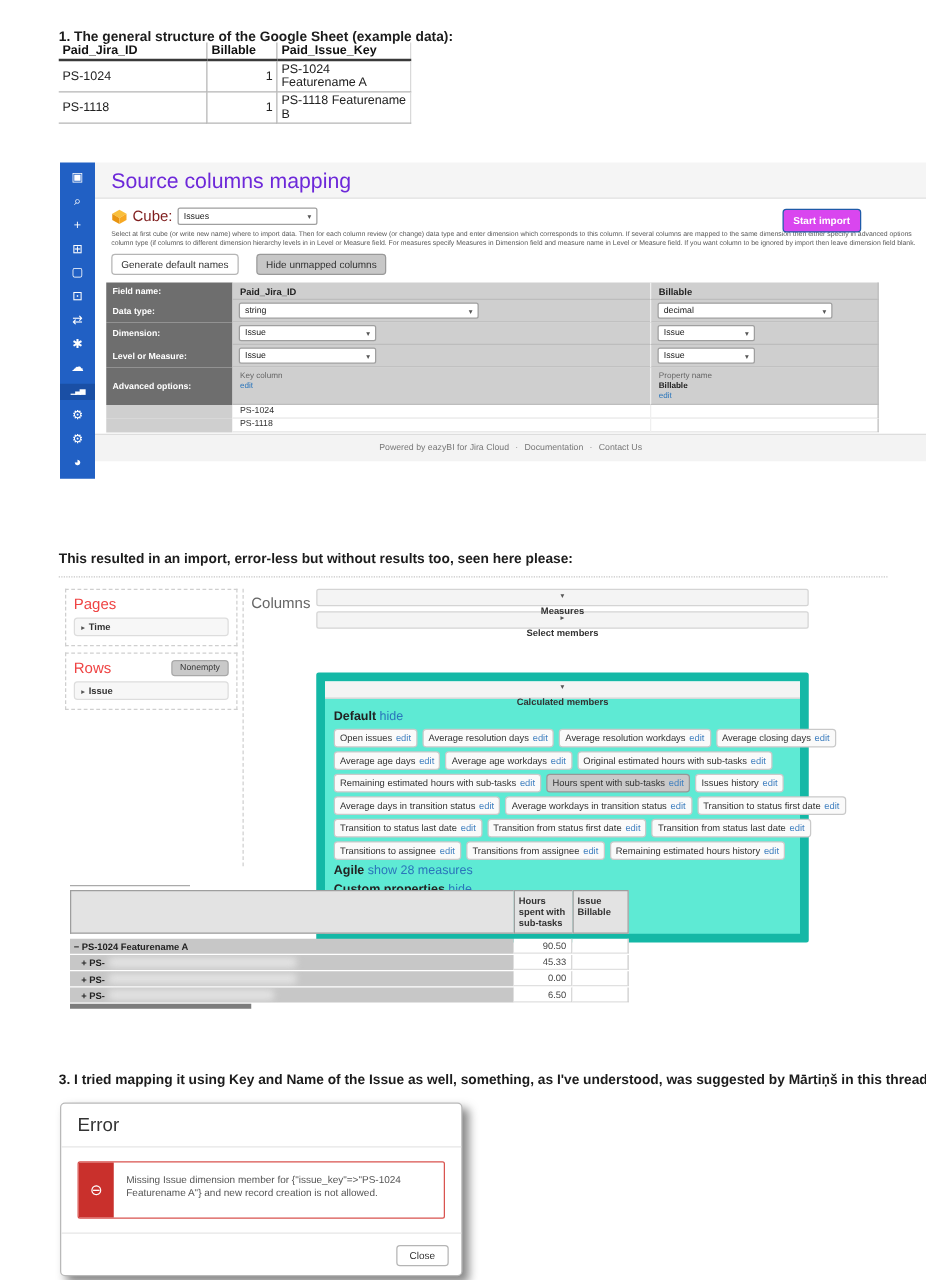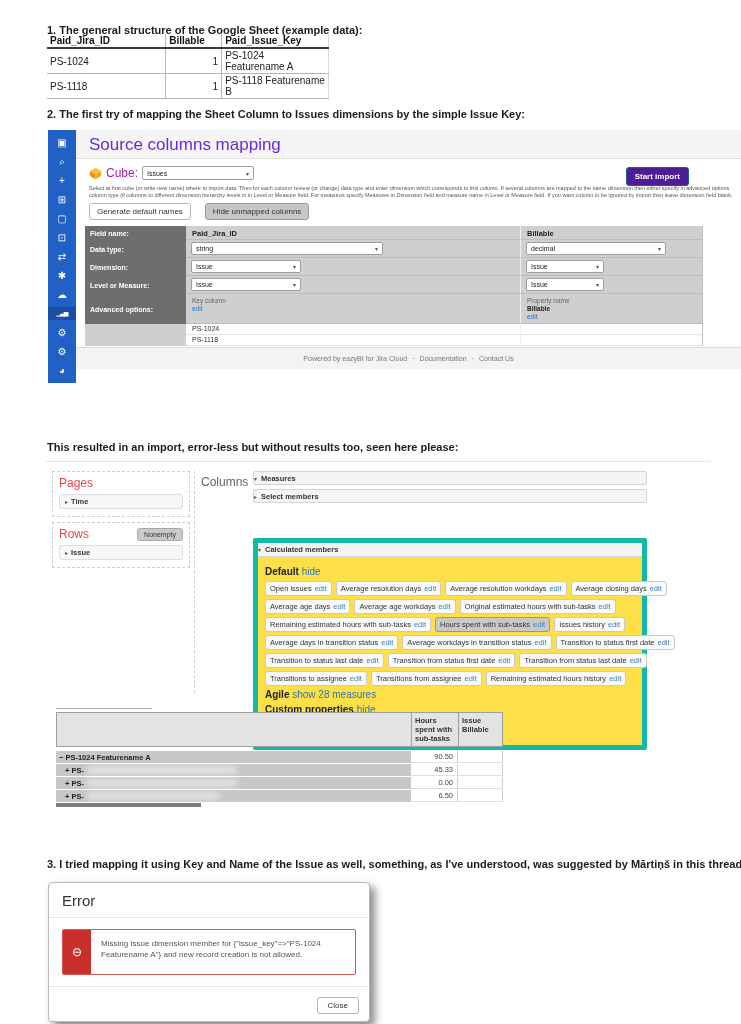--- a/index.html
+++ b/index.html
@@ -22,25 +22,25 @@
   #shot{position:absolute;left:48px;top:130px;width:693px;height:253px;background:#fff;}
   #shot .sidebar{position:absolute;left:0;top:0;width:28px;height:253px;background:#2160c4;
       display:flex;flex-direction:column;align-items:center;padding-top:6px;gap:6px;}
   .sicon{width:28px;height:13px;line-height:13px;text-align:center;color:#fff;font-size:10px;cursor:pointer;}
   .sicon.active{background:#1a4fa5;}
   .sicon.bars{font-size:6px;letter-spacing:-1px;}
   #shot .main{position:absolute;left:28px;top:0;right:0;height:253px;}
   #shot .main-header{height:29px;background:#f5f5f5;border-bottom:1px solid #e2e2e2;
       font-size:17px;color:#6d28d9;line-height:29px;padding-left:13px;}
   .cube-row{position:relative;margin:7px 0 0 13px;display:flex;align-items:center;gap:4px;}
-  .cube-label{font-size:12px;color:#a21caf;}
+  .cube-label{font-size:12px;color:#7f1d1d;}
   .fselect{display:inline-flex;justify-content:space-between;align-items:center;background:#fff;
       border:1px solid #9f9f9f;border-radius:2px;font-size:7px;color:#222;padding:0 4px;height:14px;cursor:pointer;}
   .fselect .caret{color:#555;font-size:6px;margin-left:4px;}
-  #start-import{position:absolute;right:52px;top:1px;background:#4c1d95;color:#fff;font-size:8px;
+  #start-import{position:absolute;right:52px;top:1px;background:#d946ef;color:#fff;font-size:8px;
       font-weight:bold;border:1px solid #1f5aa8;border-radius:3px;padding:4px 8px;cursor:pointer;}
   .helper{margin:5px 0 0 13px;width:655px;height:14px;overflow:hidden;font-size:5.5px;
       line-height:7px;color:#555;}
   .btn-row{margin:4px 0 0 13px;display:flex;gap:14px;}
   .gbtn{font-size:8px;color:#333;background:#fff;border:1px solid #b5b5b5;border-radius:3px;padding:3px 7px;cursor:pointer;}
   .gbtn.pressed{background:#c7c7c7;border-color:#999;}
 
   
   #map-table{margin:6px 0 0 9px;width:618px;font-size:7px;}
   .mrow{display:flex;}
@@ -72,23 +72,23 @@
   .panel + .panel{margin-top:5px;}
   .panel-title{font-size:12px;color:#ef4444;}
   .panel-head{display:flex;justify-content:space-between;align-items:center;}
   .nonempty{font-size:7px;color:#333;background:#c9c9c9;border:1px solid #a8a8a8;border-radius:3px;padding:2px 6px;cursor:pointer;}
   .dim-item{margin-top:4px;height:15px;background:#f7f7f7;border:1px solid #ddd;border-radius:3px;
       font-size:7.5px;font-weight:bold;color:#333;display:flex;align-items:center;padding-left:5px;gap:3px;cursor:pointer;}
   .dim-item .arr{font-size:6px;color:#555;font-weight:normal;}
   #columns-label{position:absolute;left:153px;top:7px;font-size:12px;color:#666;}
   #measures-area{position:absolute;left:205px;top:3px;width:394px;}
   .mbar{height:14px;background:#f4f4f4;border:1px solid #d4d4d4;border-radius:2px;margin-bottom:4px;
-      font-size:7.5px;font-weight:bold;color:#333;display:flex;align-items:center;padding-left:0;gap:4px;cursor:pointer;}
+      font-size:7.5px;font-weight:bold;color:#333;display:flex;align-items:center;padding-left:0;gap:4px;cursor:pointer;flex-direction:column;}
   .mbar .arr{font-size:6px;color:#555;font-weight:normal;}
-  #calc-box{border:5px solid #14b8a6;border-radius:2px;background:#fde047;margin-top:35px;}
+  #calc-box{border:7px solid #14b8a6;border-radius:2px;background:#5eead4;margin-top:35px;}
   #calc-box .mbar{border:none;border-bottom:1px solid #d4d4d4;border-radius:0;margin-bottom:0;}
   #calc-body{padding:6px 7px 8px 7px;}
   .grp-line{font-size:10px;font-weight:bold;color:#222;margin:3px 0 4px 0;}
   .grp-line .lnk{color:#2a75bb;font-weight:normal;cursor:pointer;}
   .prow{margin-bottom:3px;display:flex;flex-wrap:nowrap;gap:4px;}
   .pill{display:inline-flex;align-items:center;background:#fafafa;border:1px solid #c9c9c9;border-radius:3px;
       padding:2px 4px;font-size:7.5px;color:#333;white-space:nowrap;cursor:pointer;}
   .pill .lnk{color:#3f7fbf;margin-left:3px;cursor:pointer;}
   .pill.sel{background:#c9c9c9;border-color:#979797;}
 
@@ -143,21 +143,20 @@
       <td>PS-1024 Featurename A</td>
     </tr>
     <tr>
       <td>PS-1118</td>
       <td>1</td>
       <td>PS-1118 Featurename B</td>
     </tr>
   </tbody>
     </table>
 
-  <div class="sec-heading" style="top:108px;">2. The first try of mapping the Sheet Column to Issues dimensions by the simple Issue Key:</div>
 
   <div id="shot">
     <div class="sidebar">
       <div class="sicon">▣</div>
       <div class="sicon">⌕</div>
       <div class="sicon">+</div>
       <div class="sicon">⊞</div>
       <div class="sicon">▢</div>
       <div class="sicon">⊡</div>
       <div class="sicon">⇄</div>

